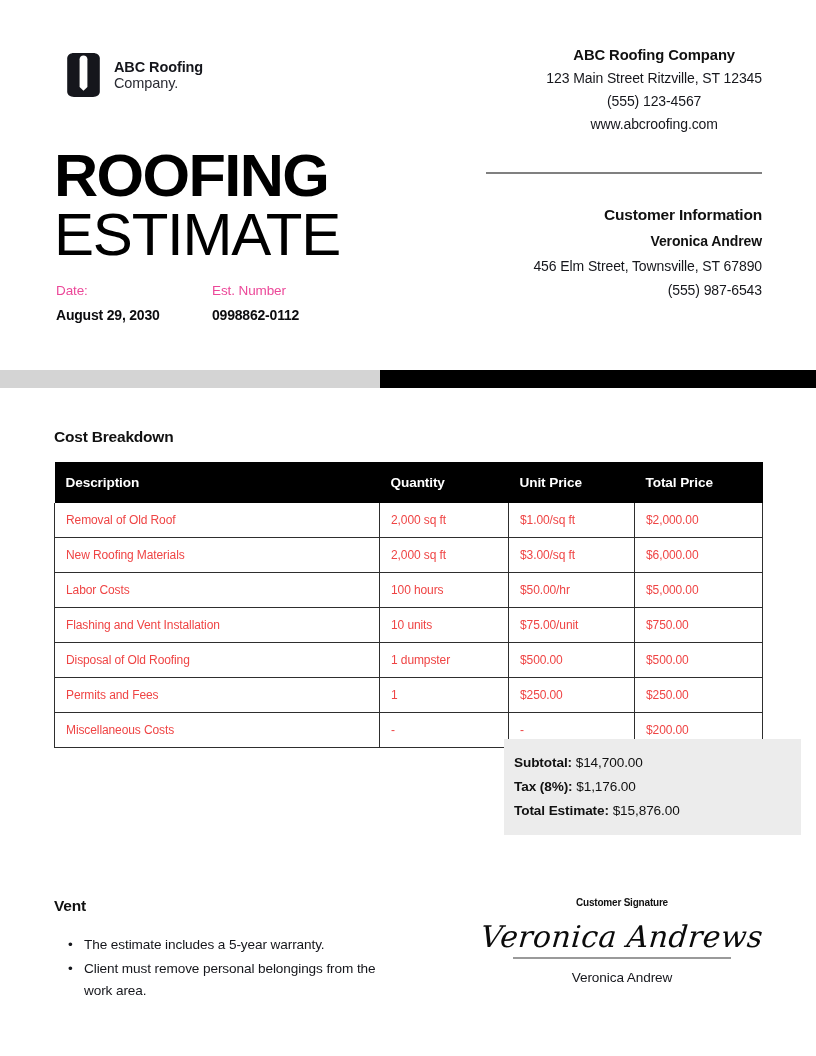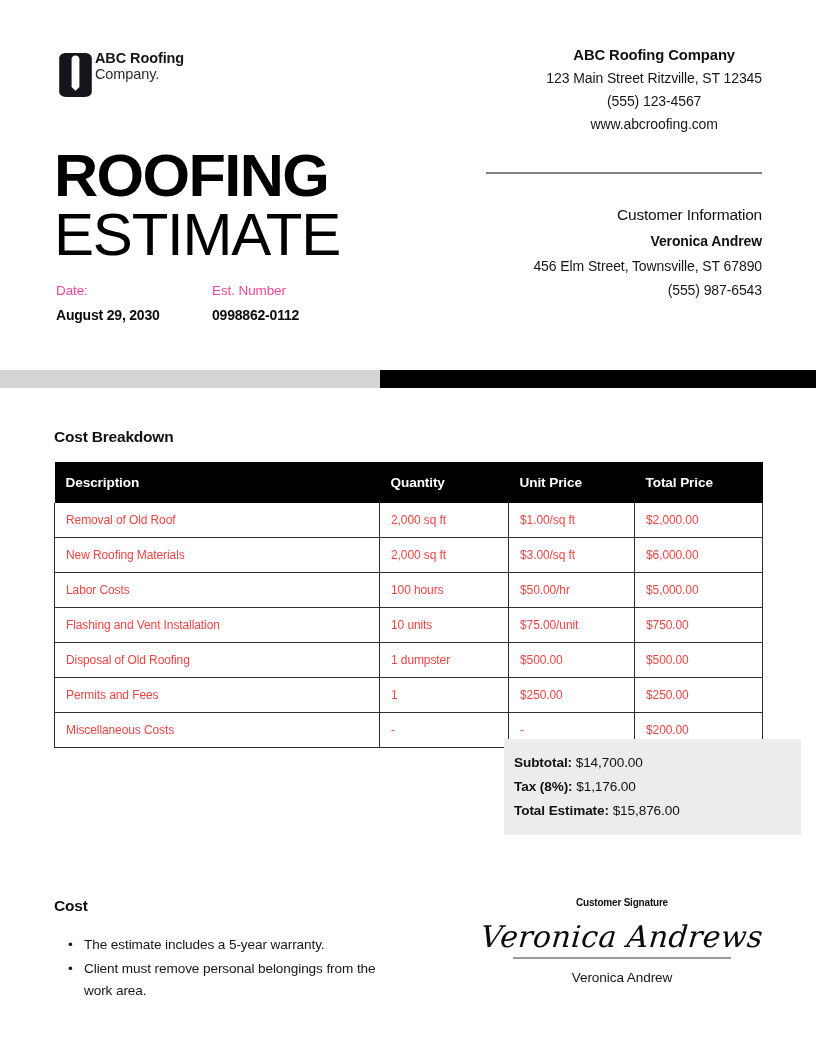--- a/index.html
+++ b/index.html
@@ -6,34 +6,34 @@
   html, body {
     width:816px; height:1056px;
     background:#ffffff;
     font-family:"Liberation Sans", sans-serif;
     color:#111111;
     -webkit-font-smoothing:antialiased;
   }
   .page { position:relative; width:816px; height:1056px; overflow:hidden; background:#fff; }
 
   
-  .logo-block { position:absolute; left:56px; top:50px; display:flex; align-items:flex-start; }
+  .logo-block { position:absolute; left:64px; top:50px; display:flex; align-items:center; gap:11px; }
   .logo-mark { width:39px; height:50px; display:block; }
   .logo-text { line-height:1.12; }
   .logo-text .l1 { font-size:14.5px; font-weight:bold; color:#15161c; letter-spacing:-0.1px; }
   .logo-text .l2 { font-size:14.5px; font-weight:400; color:#2a2b33; letter-spacing:-0.1px; }
 
   .company-block { position:absolute; right:54px; top:47px; text-align:center; }
   .company-block .name { font-size:14.8px; font-weight:bold; color:#111; margin-bottom:7px; letter-spacing:-0.1px; }
   .company-block .line { font-size:14px; font-weight:400; color:#16171c; margin-bottom:7px; letter-spacing:-0.1px; }
 
   .head-rule { position:absolute; left:486px; top:172px; width:276px; height:2px; background:#808080; }
 
   .cust-block { position:absolute; right:54px; top:206px; text-align:right; }
-  .cust-block .title { font-size:15.5px; font-weight:normal; color:#111; margin-bottom:9px; letter-spacing:-0.2px; }
+  .cust-block .title { font-size:15.5px; font-weight:bold; color:#111; margin-bottom:9px; letter-spacing:-0.2px; }
   .cust-block .nm { font-size:14px; font-weight:bold; color:#111; margin-bottom:9px; letter-spacing:-0.1px; }
   .cust-block .line { font-size:14px; font-weight:400; color:#16171c; margin-bottom:8px; letter-spacing:-0.1px; }
 
   
   .doc-title { position:absolute; left:54px; top:148px; }
   .doc-title .t1 {
     font-size:60px; font-weight:900; line-height:0.92;
     letter-spacing:-1.6px; color:#000;
     font-family:"Liberation Sans", sans-serif;
     transform:scaleX(1.02); transform-origin:left center;
@@ -233,21 +233,21 @@
       <span class="lbl">Tax (8%):</span>
       <span>$1,176.00</span>
     </div>
     <div class="row">
       <span class="lbl">Total Estimate:</span>
       <span>$15,876.00</span>
     </div>
   </div>
 
   <div class="notes">
-    <h3>Cost</h3>
+    <h3>Vent</h3>
     <ul>
       <li>
         <span class="dot">•</span>
         <span>The estimate includes a 5-year warranty.</span>
       </li>
       <li>
         <span class="dot">•</span>
         <span>Client must remove personal belongings from the work area.</span>
       </li>
     </ul>

